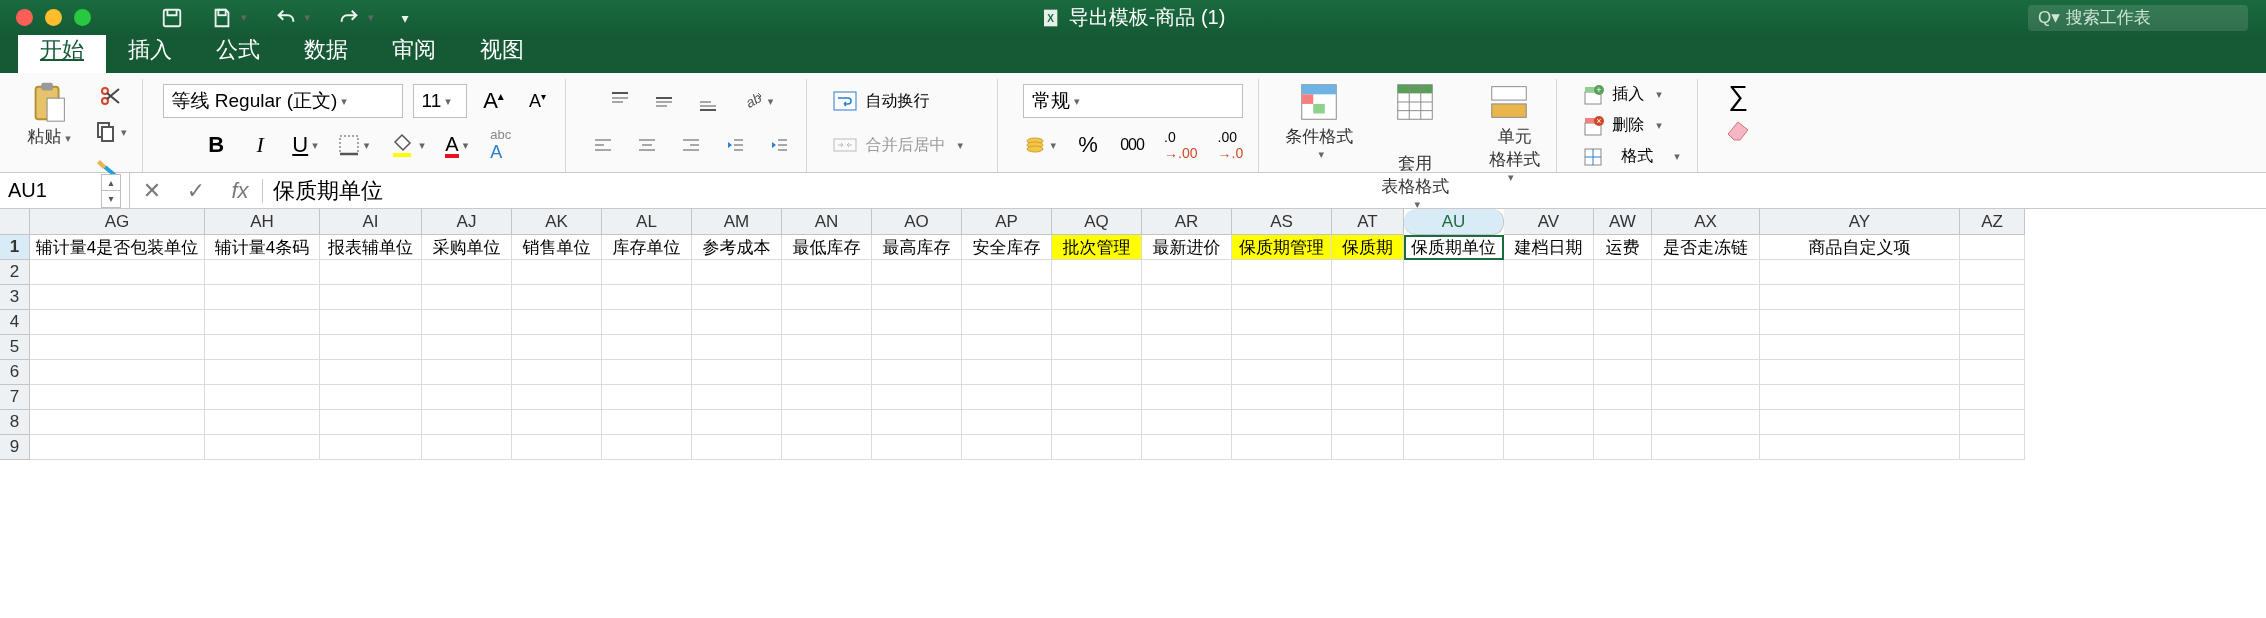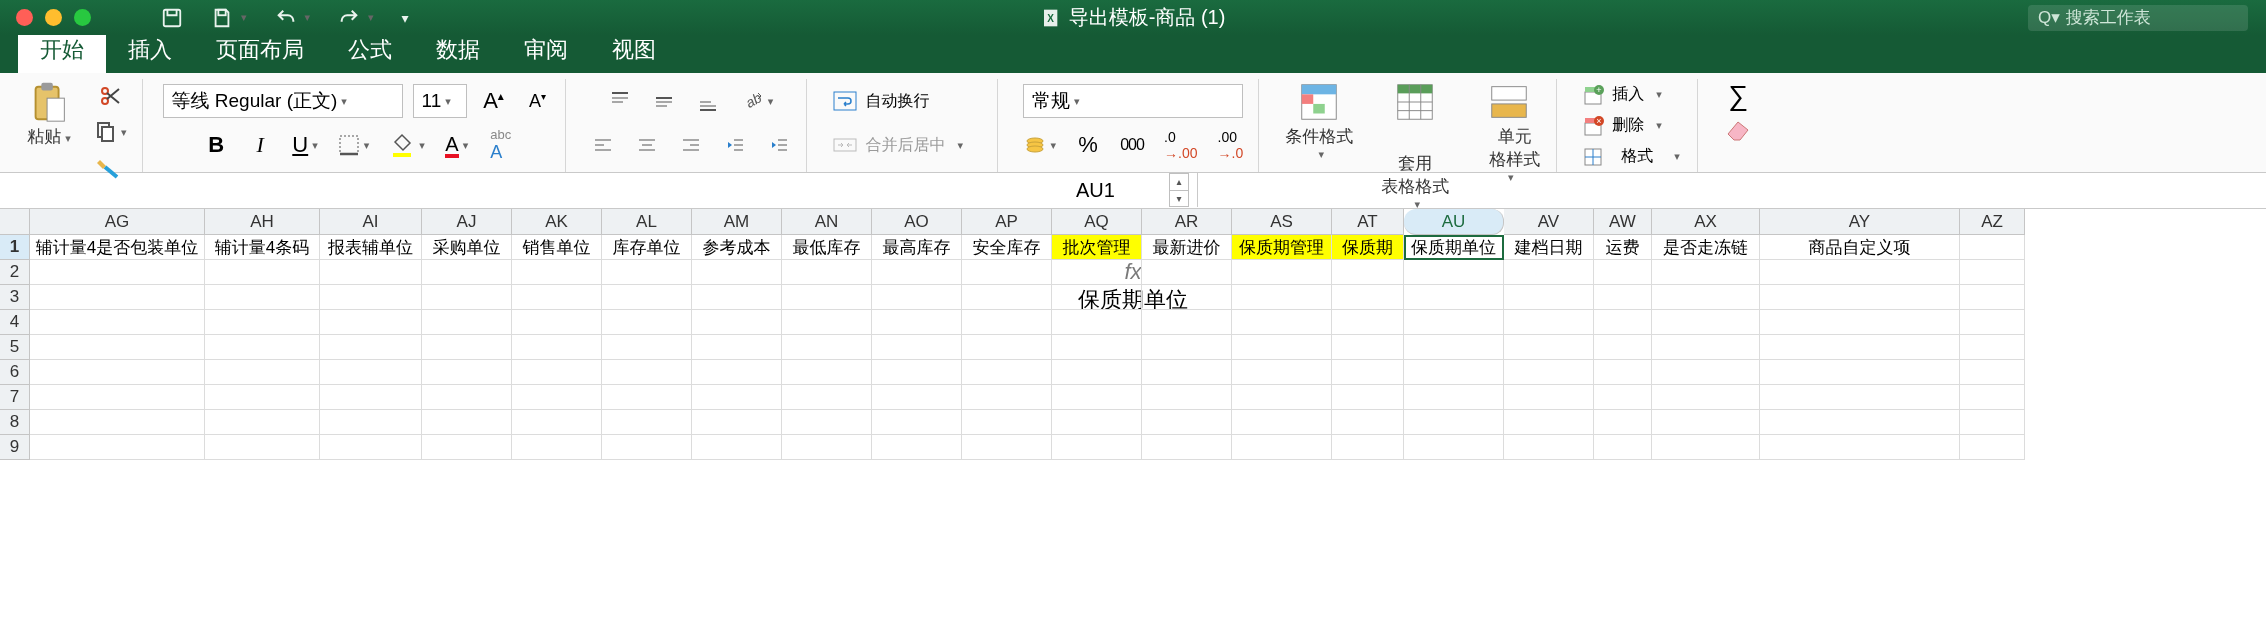--- a/index.html
+++ b/index.html
@@ -12,41 +12,41 @@
   .traffic .red{background:#ff5f57;} .traffic .yel{background:#ffbd2e;} .traffic .grn{background:#28c840;}
   .qat { display:flex; align-items:center; gap:28px; margin-left:70px; }
   .qat-item { display:flex; align-items:center; gap:4px; color:#eaf3ee; }
   .qat svg, .qat .glyph { width:22px; height:22px; fill:#eaf3ee; }
   .win-title { position:absolute; left:50%; transform:translateX(-50%); display:flex; gap:8px; align-items:center; color:#fff; font-size:20px;}
   .search-box { margin-left:auto; margin-right:18px; background: rgba(255,255,255,.12); border-radius:4px; height:26px; display:flex; align-items:center; padding:0 10px; width:220px; color:#cfe6d8; font-size:17px; }
 
   
   .ribbon-tabs { height:38px; background:#155a35; display:flex; align-items:flex-end; padding-left:18px; }
   .tab { color:#fff; font-size:22px; padding:6px 22px 8px; cursor:pointer; }
-  .tab.active { background:#fff; color:#155a35; border-radius:3px 3px 0 0; }
+  .tab.active { background:#fff; color:#155a35; border-radius:3px 3px 0 0;text-decoration:underline; }
 
   
   .ribbon { height:100px; background:#fafafa; border-bottom:1px solid #c9c9c9; display:flex; align-items:stretch; padding:6px 10px 0 10px; gap:10px; }
   .group { display:flex; flex-direction:column; align-items:center; justify-content:flex-start; padding:0 10px; }
   .group.vsep { border-right:1px solid #d6d6d6; }
   .row { display:flex; align-items:center; gap:10px; height:44px; }
   .btn { display:flex; align-items:center; justify-content:center; height:34px; min-width:34px; border:1px solid transparent; border-radius:3px; cursor:pointer; padding:0 4px;}
   .dd::after{ content:"▾"; font-size:11px; color:#666; margin-left:4px;}
   .combo { height:34px; border:1px solid #bfbfbf; background:#fff; display:flex; align-items:center; padding:0 8px; font-size:19px; }
   .combo.wide{width:240px;} .combo.small{width:54px;}
   .vstack { display:flex; flex-direction:column; align-items:center; justify-content:center; gap:0; }
   .big-icon{width:46px;height:46px;}
   .big-btn{display:flex;flex-direction:column;align-items:center;font-size:17px;color:#333;cursor:pointer;padding:0 6px;}
   .spin{display:flex;flex-direction:column;height:34px;border:1px solid #bfbfbf;background:#fff;width:20px;}
   .spin div{flex:1;display:flex;align-items:center;justify-content:center;font-size:10px;color:#555;border-bottom:1px solid #bfbfbf;}
   .spin div:last-child{border:none;}
   svg{display:block;}
 
   
-  .fbar { height:36px; border-bottom:1px solid #c9c9c9; display:flex; align-items:center; background:#fff;flex-direction:column; }
+  .fbar { height:36px; border-bottom:1px solid #c9c9c9; display:flex; align-items:center; background:#fff; }
   .namebox { width:130px; height:100%; border-right:1px solid #c9c9c9; display:flex; align-items:center; justify-content:space-between; padding:0 8px; font-size:20px;}
   .fbar-btn{width:44px;display:flex;align-items:center;justify-content:center;color:#7a7a7a;font-size:22px;font-style:italic;}
   .fbar-input{flex:1;padding:0 10px;font-size:22px;}
 
   
   .sheet { display:flex; }
   .corner { width:30px; height:26px; background:#eef1f3; border-right:1px solid #c5c5c5; border-bottom:1px solid #c5c5c5;}
   .rowheads { display:flex; flex-direction:column; }
   .rowhead, .colhead { background:#eef1f3; border-right:1px solid #c5c5c5; border-bottom:1px solid #c5c5c5; font-size:17px; color:#333; display:flex; align-items:center; justify-content:center; }
   .rowhead{width:30px;height:25px;}
@@ -104,21 +104,20 @@
   </div>
   <div class="search-box">
     <span style="margin-right:6px">Q▾</span>
     <span>搜索工作表</span>
   </div>
 </div>
 
 <div class="ribbon-tabs">
   <div class="tab active">开始</div>
   <div class="tab">插入</div>
-  <div class="tab">页面布局</div>
   <div class="tab">公式</div>
   <div class="tab">数据</div>
   <div class="tab">审阅</div>
   <div class="tab">视图</div>
 </div>
 
 <div class="ribbon">
 
   <div class="group vsep">
     <div style="display:flex;gap:10px;">

